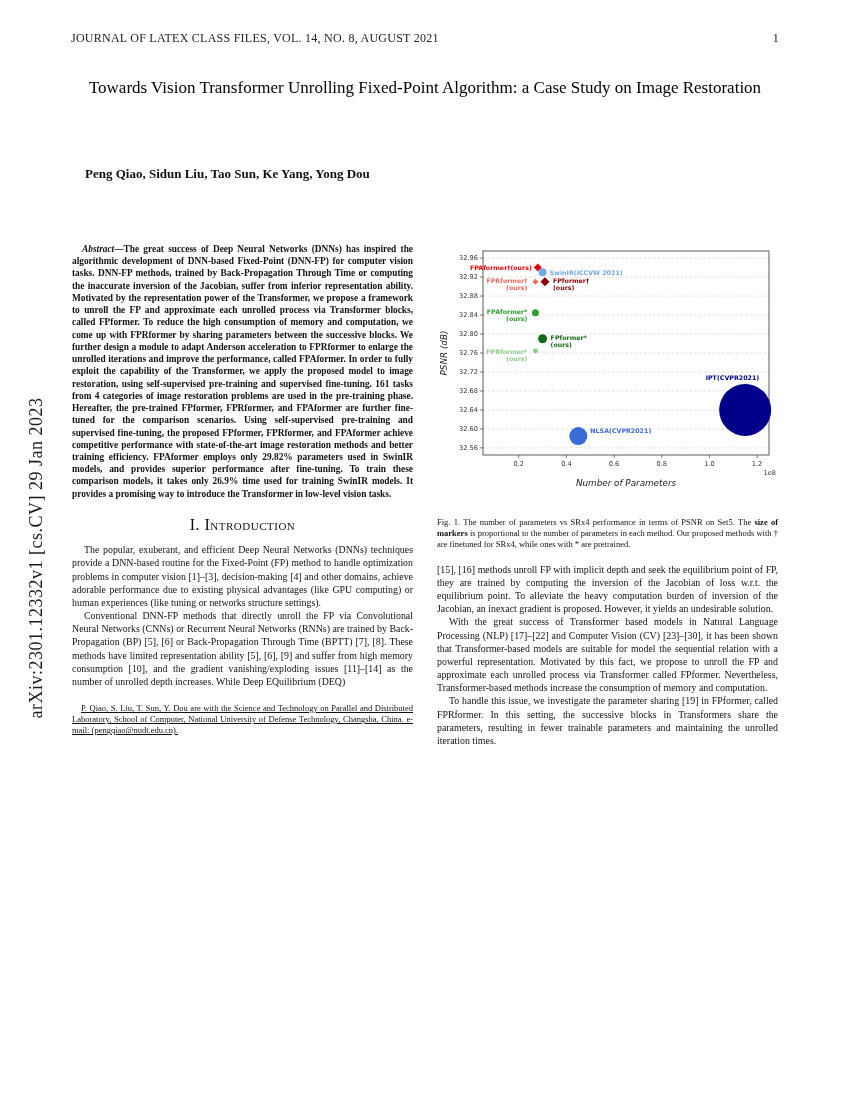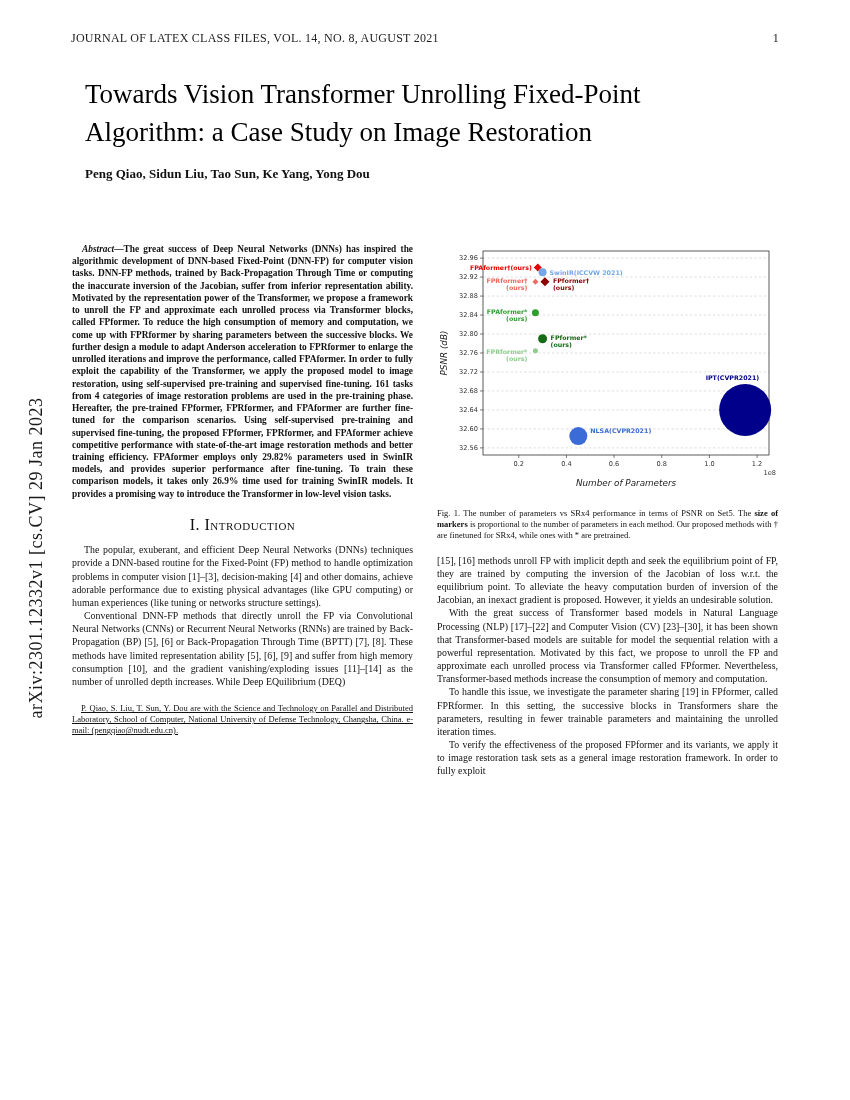--- a/index.html
+++ b/index.html
@@ -8,21 +8,21 @@
     width:850px; height:1100px; position:relative; overflow:hidden;
     font-family:"Liberation Serif","DejaVu Serif",serif; color:#111;
   }
   .page-header {
     position:absolute; top:31px; left:71px; right:71px;
     display:flex; justify-content:space-between;
     font-size:12px; letter-spacing:0.25px; color:#222;
   }
   .paper-title {
     position:absolute; top:76px; left:85px; width:680px;
-    text-align:left; font-size:27px; line-height:1.4; font-weight:400; color:#000;
+    text-align:center; font-size:17px; line-height:1.4; font-weight:400; color:#000;
   }
   .paper-authors {
     position:absolute; top:166px; left:85px; width:680px;
     text-align:left; font-size:13px; font-weight:bold;
   }
   .arxiv-watermark {
     position:absolute; left:36px; top:558px;
     transform:translate(-50%,-50%) rotate(-90deg);
     white-space:nowrap; font-size:18px; color:#1a1a1a; letter-spacing:0.5px;
   }
@@ -43,21 +43,21 @@
     margin:14px 0 8px 0;
   }
   p.body-para { text-indent:12px; }
   p.no-indent { text-indent:0; }
   .footnotes { margin-top:15px; font-size:8.5px; line-height:1.3; }
   .footnotes p { text-indent:9px;text-decoration:underline; }
   .figure-box { width:341px; }
   .figure-box svg { display:block; width:341px; height:250px; }
   .figure-box svg text { font-family:"DejaVu Sans","Liberation Sans",sans-serif; }
   .figure-caption {
-    margin-top:15px; margin-bottom:12px;
+    margin-top:24px; margin-bottom:12px;
     font-size:8.5px; line-height:1.32; text-align:justify; text-indent:0;
   }
 </style>
 </head>
 <body>
 
 <div class="page-header">
   <span>JOURNAL OF LATEX CLASS FILES, VOL. 14, NO. 8, AUGUST 2021</span>
   <span>1</span>
 </div>
@@ -153,14 +153,13 @@
         <text text-anchor="middle" font-size="8.8" font-style="italic" fill="#222" transform="translate(10,110) rotate(-90)">PSNR (dB)</text>
         <text x="339" y="232" text-anchor="end" font-size="6.6" fill="#333">1e8</text>
       </svg>
   </div>
 
   <p class="figure-caption"><span>Fig. 1.  The number of parameters vs SRx4 performance in terms of PSNR on Set5. The </span><b>size of markers</b><span> is proportional to the number of parameters in each method. Our proposed methods with † are finetuned for SRx4, while ones with * are pretrained.</span></p>
 
   <p class="no-indent">[15], [16] methods unroll FP with implicit depth and seek the equilibrium point of FP, they are trained by computing the inversion of the Jacobian of loss w.r.t. the equilibrium point. To alleviate the heavy computation burden of inversion of the Jacobian, an inexact gradient is proposed. However, it yields an undesirable solution.</p>
   <p class="body-para">With the great success of Transformer based models in Natural Language Processing (NLP) [17]–[22] and Computer Vision (CV) [23]–[30], it has been shown that Transformer-based models are suitable for model the sequential relation with a powerful representation. Motivated by this fact, we propose to unroll the FP and approximate each unrolled process via Transformer called FPformer. Nevertheless, Transformer-based methods increase the consumption of memory and computation.</p>
   <p class="body-para">To handle this issue, we investigate the parameter sharing [19] in FPformer, called FPRformer. In this setting, the successive blocks in Transformers share the parameters, resulting in fewer trainable parameters and maintaining the unrolled iteration times.</p>
-  <p class="body-para">To verify the effectiveness of the proposed FPformer and its variants, we apply it to image restoration task sets as a general image restoration framework. In order to fully exploit</p>
 </div>
 
 </body></html>

